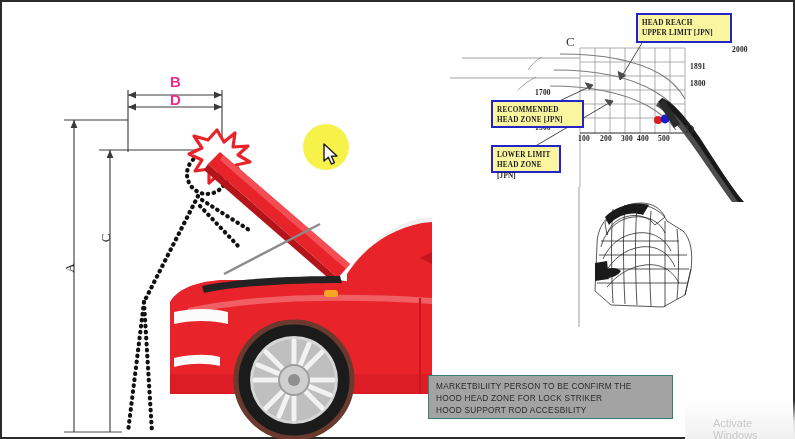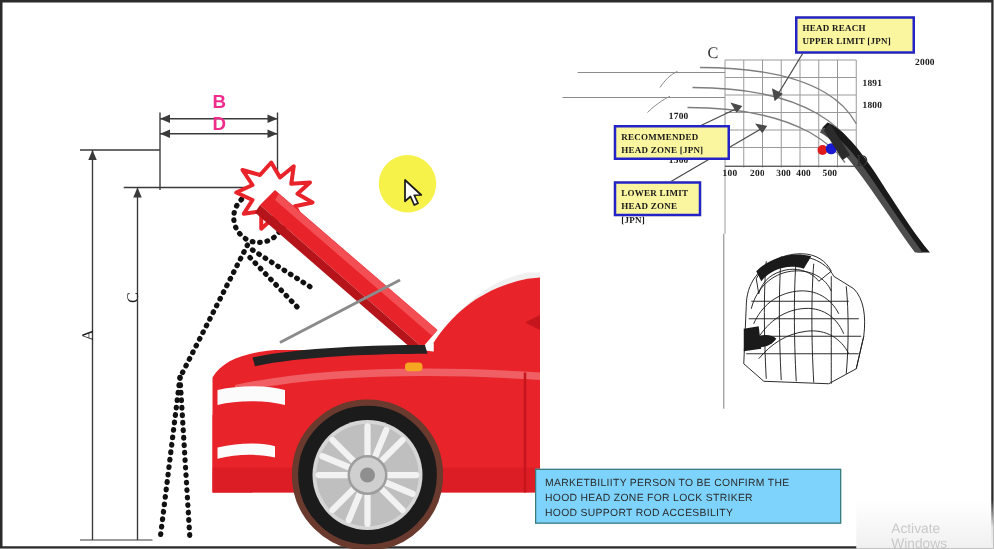--- a/index.html
+++ b/index.html
@@ -6,21 +6,21 @@
   body{width:795px;height:439px;overflow:hidden;font-family:"Liberation Sans",sans-serif;}
   #canvas{position:relative;width:795px;height:439px;background:#ffffff;border:2px solid #2b2b2b;box-sizing:border-box;}
   .abs{position:absolute;}
   .callout{
     background:#faf6a0;border:2px solid #2323c8;color:#1a1a1a;
     font-family:Liberation Serif, serif;font-weight:bold;
     font-size:7.2px;line-height:1.45;letter-spacing:.2px;
     padding:3px 4px;box-sizing:border-box;white-space:pre-line;
   }
   .note-box{
-    border:1.5px solid #3c7b78;background:#7dd3fc;color:#2a2a2a;
+    border:1.5px solid #3c7b78;background:#a3a3a3;color:#2a2a2a;
     font-family:"Liberation Sans",sans-serif;font-size:8.3px;line-height:1.42;
     padding:5px 7px;box-sizing:border-box;white-space:pre-line;letter-spacing:.25px;
   }
   .dimlabel{color:#ee2c8c;font-family:"Liberation Sans",sans-serif;font-weight:bold;font-size:15px;}
   .axlabel{color:#222;font-family:"Liberation Serif",serif;font-size:13px;}
   .vlabel{transform:rotate(-90deg);transform-origin:center center;}
   .gridnum{color:#1a1a1a;font-family:"Liberation Serif",serif;font-weight:bold;font-size:7.5px;letter-spacing:.2px;}
   .bigletter{color:#333;font-family:"Liberation Serif",serif;font-size:13px;}
   .watermark{color:#c9c9c9;font-family:"Liberation Sans",sans-serif;font-size:11px;}
   .wmgrad{background:linear-gradient(180deg,rgba(255,255,255,0) 0%,rgba(246,246,246,.9) 55%,rgba(240,240,240,1) 100%);}

